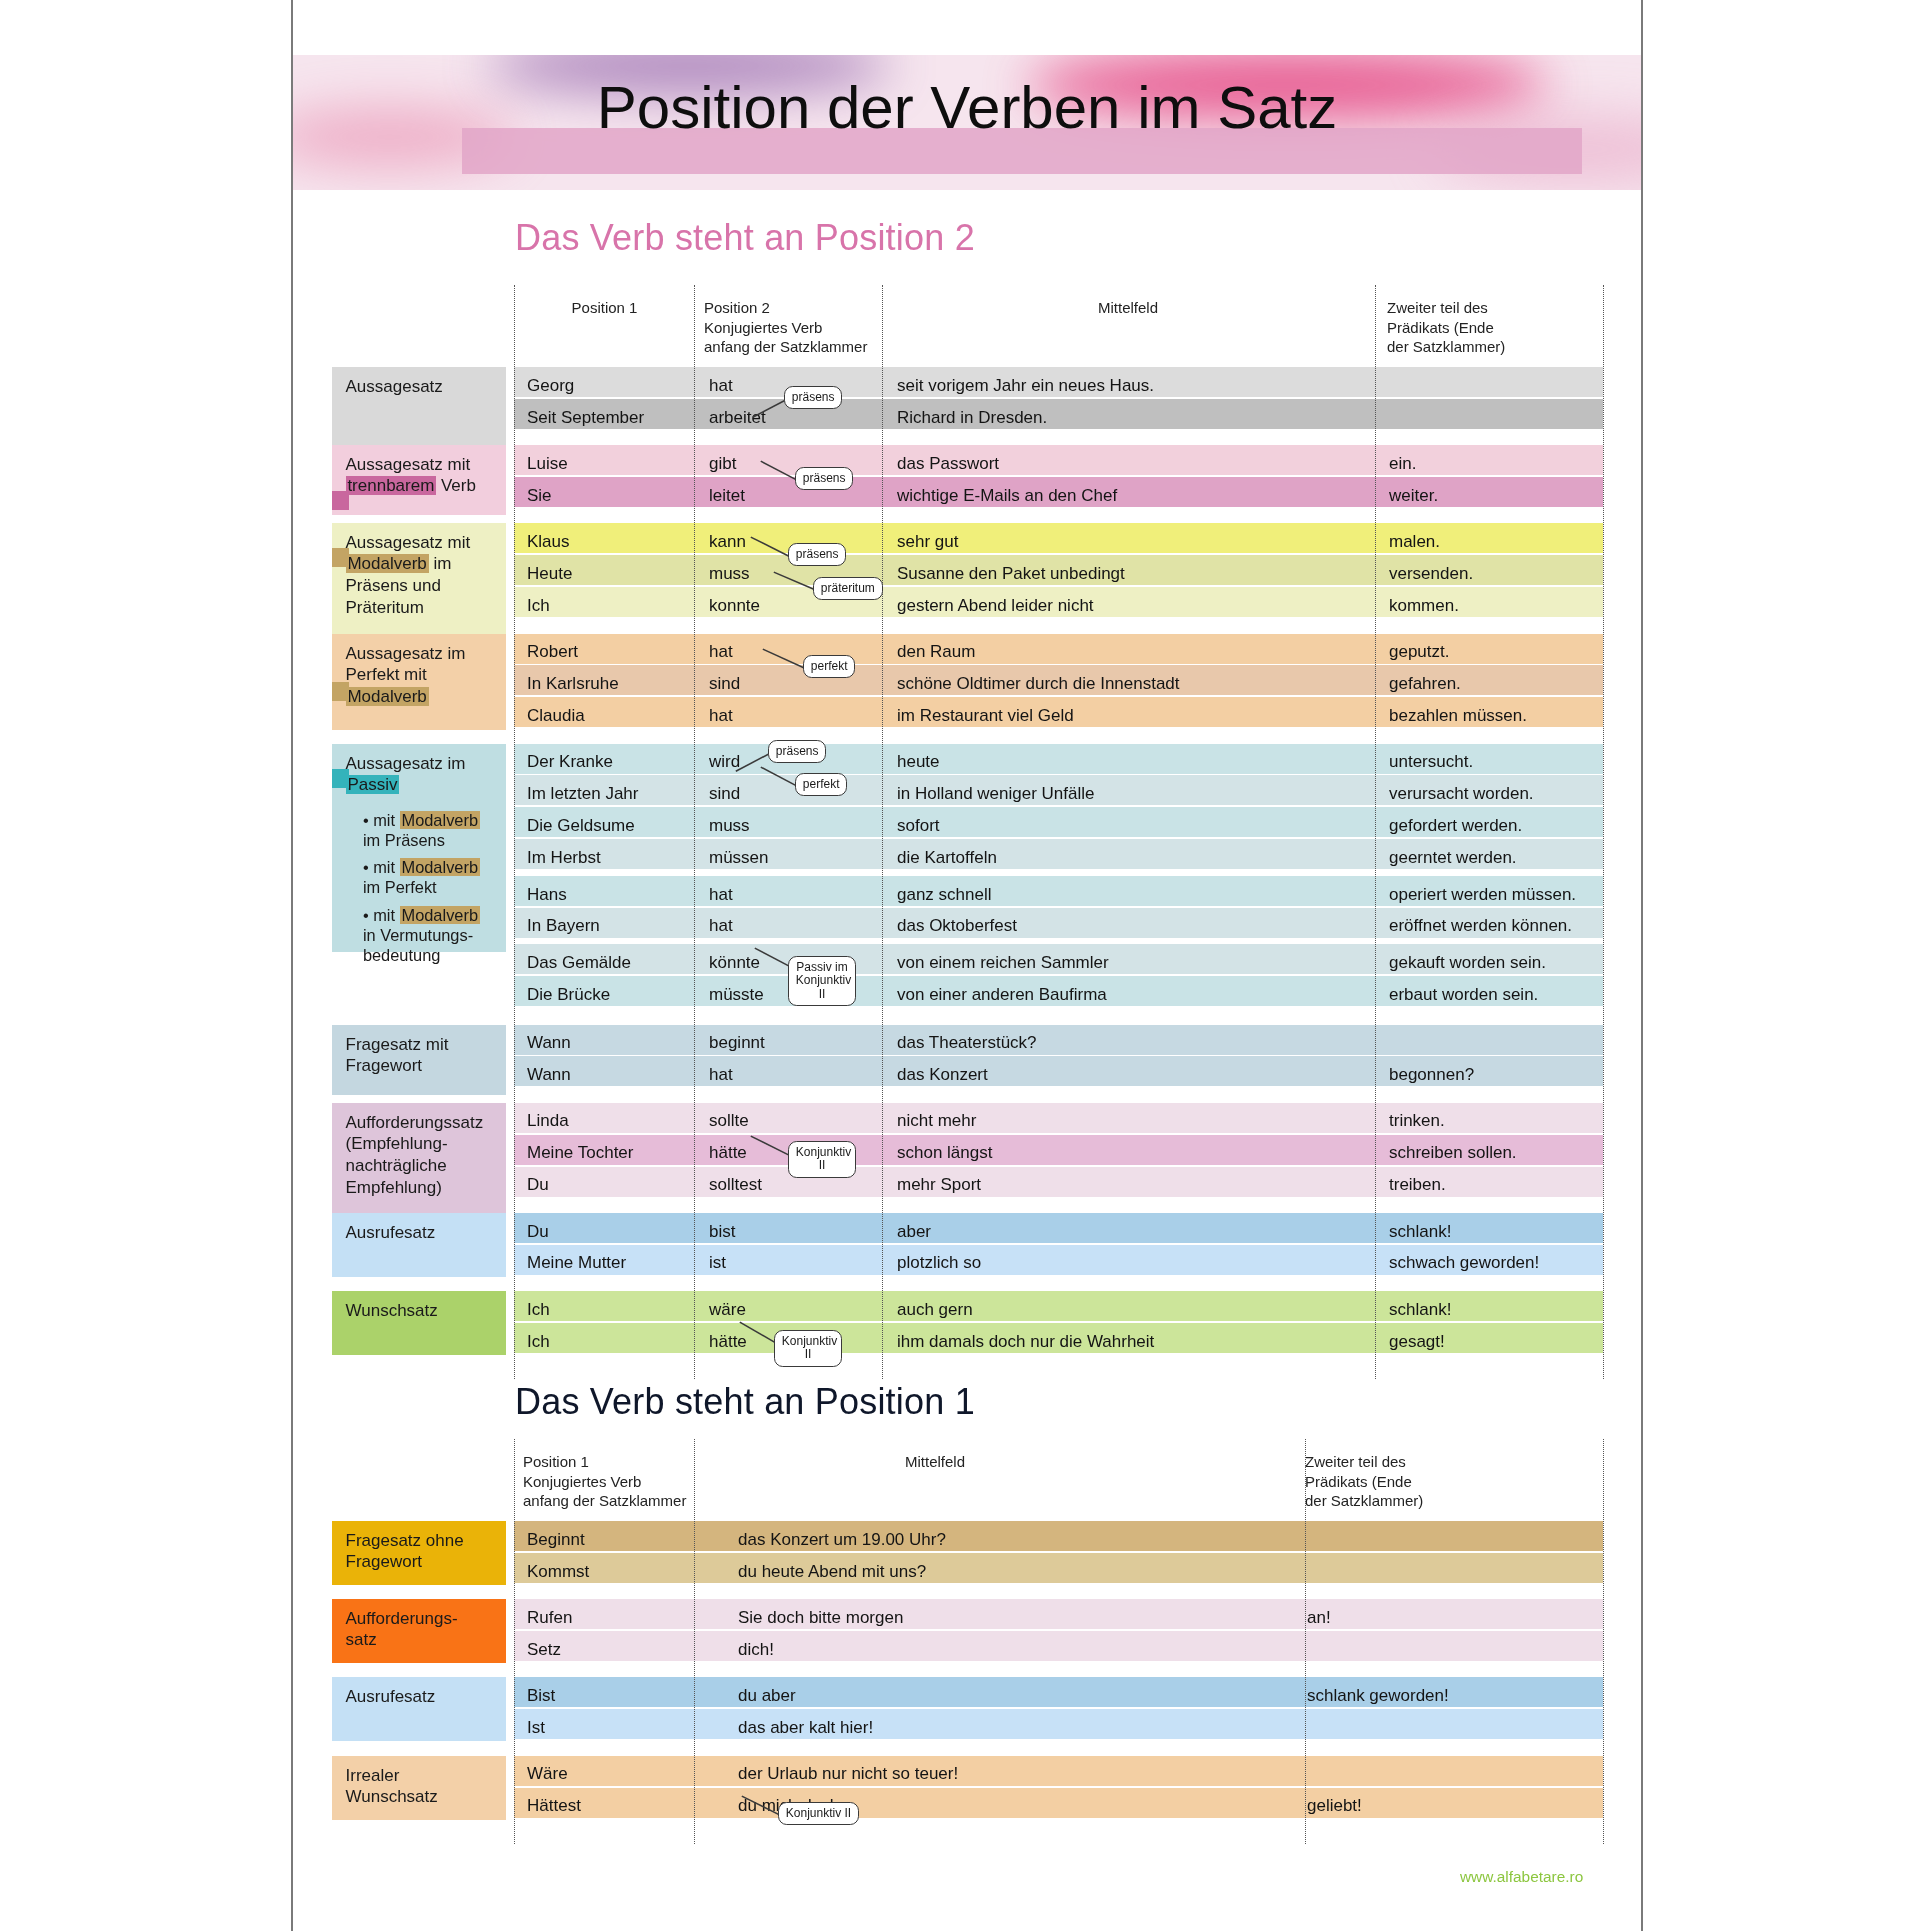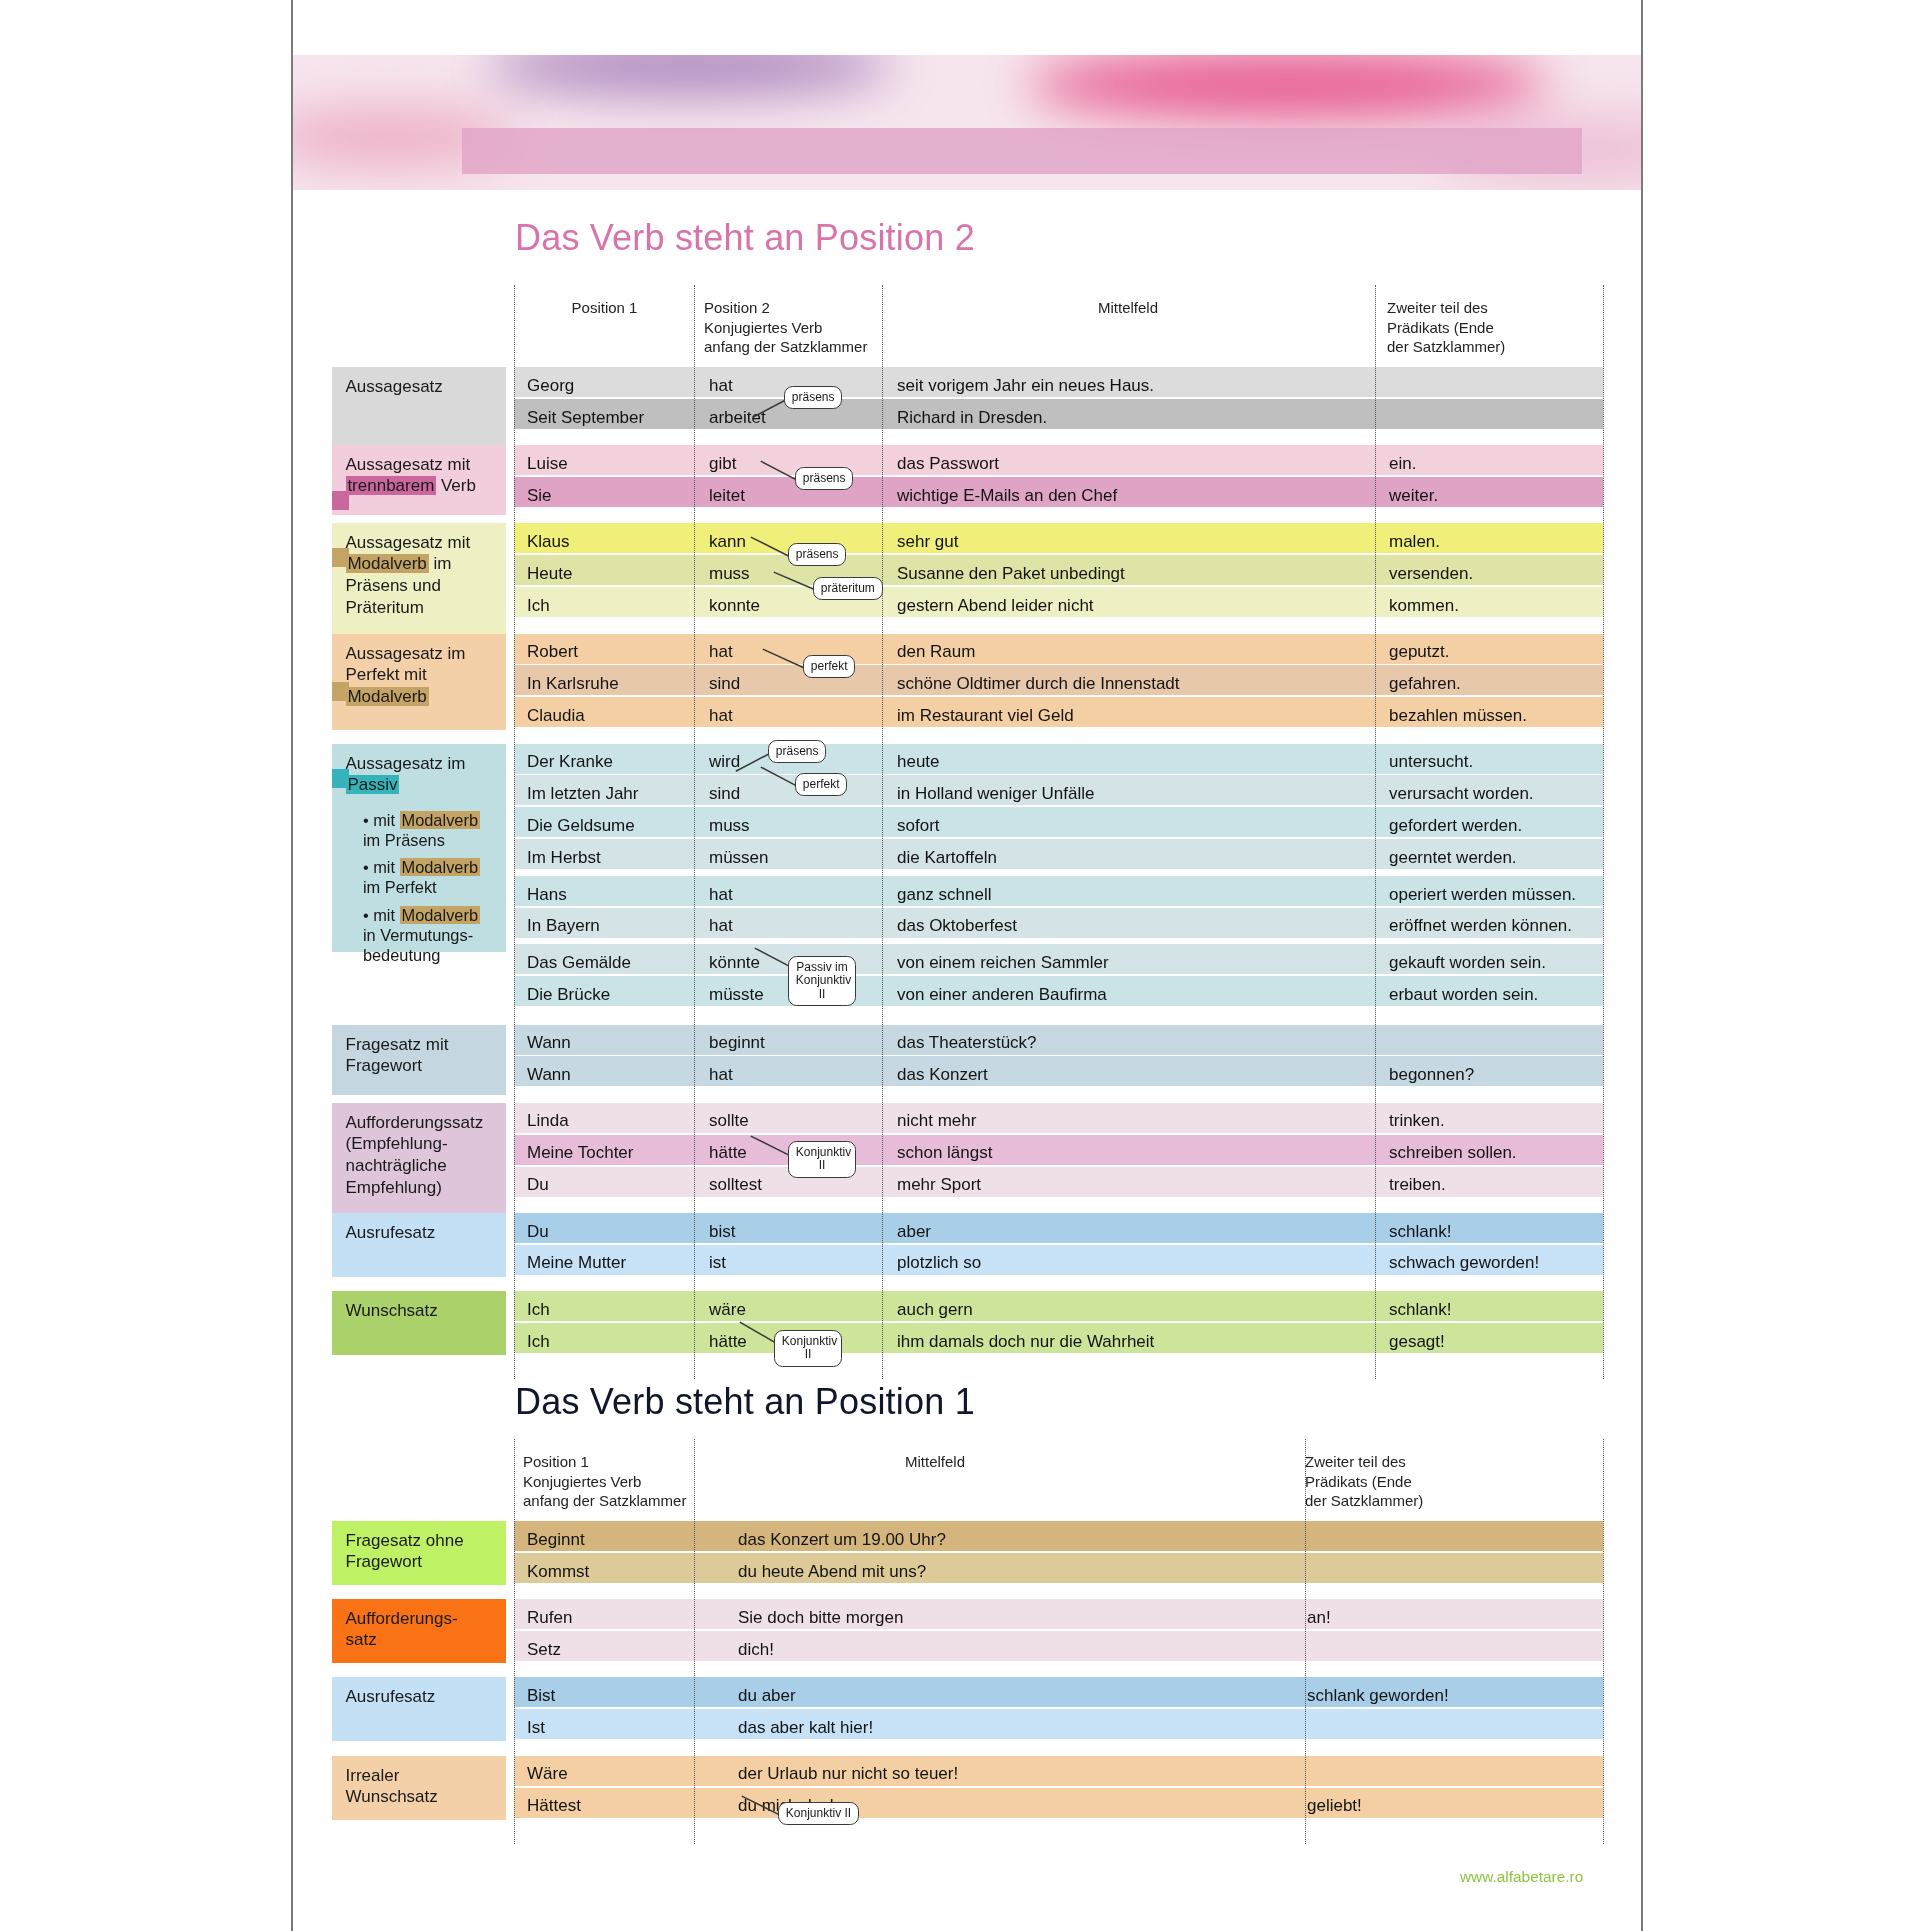--- a/index.html
+++ b/index.html
@@ -67,20 +67,21 @@
 
   <div class="frame-v-left"></div>
   <div class="frame-v-right"></div>
 
   <div class="masthead">
     <div class="blob purple"></div>
     <div class="blob magenta"></div>
     <div class="blob rose"></div>
     <div class="blob rose2"></div>
     <div class="title-bar"></div>
+    <h1>Position der Verben im Satz</h1>
   </div>
 
   <div class="sec-title pink">Das Verb steht an Position 2</div>
   <div class="table" id="t1">
       <div class="hdr c" style="left: 182px; top: 12.6px; width: 181px;"><span>Position 1</span></div>
       <div class="hdr" style="left: 372px; top: 12.6px; width: 183px;">
         <div><span>Position 2</span></div>
         <div><span>Konjugiertes Verb</span></div>
         <div><span>anfang der Satzklammer</span></div>
       </div>
@@ -343,21 +344,21 @@
         <div><span>Position 1</span></div>
         <div><span>Konjugiertes Verb</span></div>
         <div><span>anfang der Satzklammer</span></div>
       </div>
       <div class="hdr c" style="left: 386px; top: 12.6px; width: 434px;"><span>Mittelfeld</span></div>
       <div class="hdr" style="left: 973px; top: 12.6px; width: 232px;">
         <div><span>Zweiter teil des</span></div>
         <div><span>Prädikats (Ende</span></div>
         <div><span>der Satzklammer)</span></div>
       </div>
-      <div class="labelcell" style="left: 0px; top: 82px; width: 174px; height: 64px; background: #bef264;">
+      <div class="labelcell" style="left: 0px; top: 82px; width: 174px; height: 64px; background: #eab308;">
         <div><span>Fragesatz ohne</span></div>
         <div><span>Fragewort</span></div>
       </div>
       <div class="rowband" style="left: 182px; top: 82px; width: 1089px; height: 30px; background: rgb(212, 181, 126);"></div>
       <div class="cell" style="left: 195px; top: 92px;"><span>Beginnt</span></div>
       <div class="cell" style="left: 406px; top: 92px;"><span>das Konzert um 19.00 Uhr?</span></div>
       <div class="cell" style="left: 975px; top: 92px;"><span></span></div>
       <div class="rowband" style="left: 182px; top: 114px; width: 1089px; height: 30px; background: rgb(221, 202, 153);"></div>
       <div class="cell" style="left: 195px; top: 124px;"><span>Kommst</span></div>
       <div class="cell" style="left: 406px; top: 124px;"><span>du heute Abend mit uns?</span></div>

